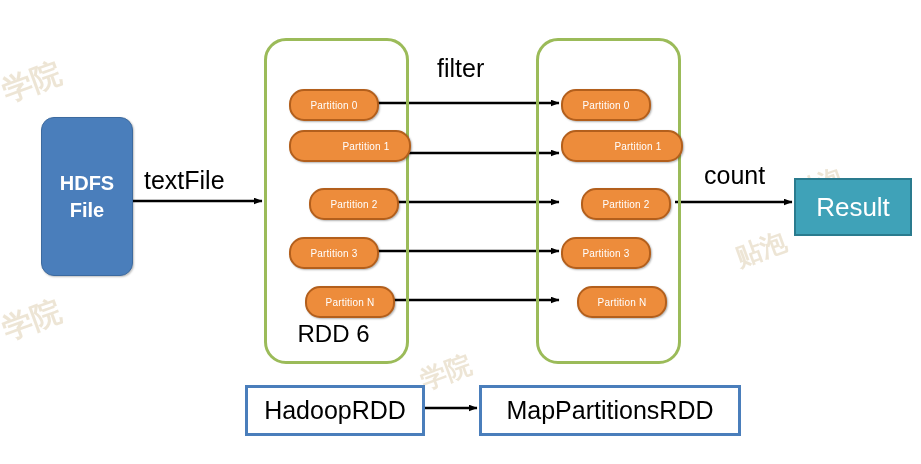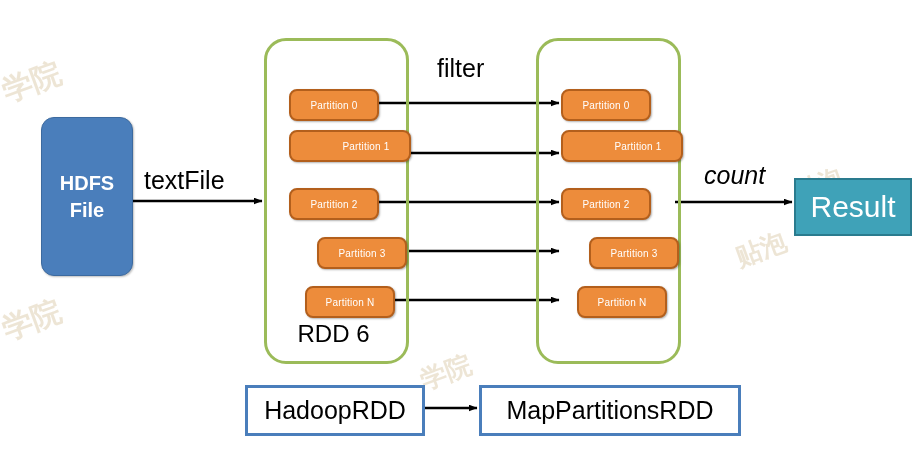--- a/index.html
+++ b/index.html
@@ -69,51 +69,51 @@
   #rdd0-caption { left: 264px; top: 320px; }
   #rdd1-caption { left: 536px; top: 320px; }
 
   
   .partition {
     position: absolute;
     width: 86px;
     height: 28px;
     background: #ed8c3b;
     border: 2px solid #b35f1c;
-    border-radius: 8px;
+    border-radius: 15px;
     box-shadow: 1px 1px 2px rgba(0,0,0,.3);
     display: flex;
     align-items: center;
     justify-content: center;
     color: #ffffff;
     font-size: 10px;
     letter-spacing: .2px;
   }
   .col-left  { left: 289px; }
   .col-right { left: 561px; }
   .row0 { top: 89px; }
   .row1 { top: 130px; padding-left: 32px; }
-  .row2 { top: 188px; }
-  .row3 { top: 237px; margin-left: 28px; }
+  .row2 { top: 188px; margin-left: 20px; }
+  .row3 { top: 237px; }
   .row4 { top: 286px; margin-left: 16px; }
 
   
   .result-box {
     position: absolute;
     left: 794px;
     top: 178px;
     width: 114px;
     height: 54px;
     background: #3fa2b8;
     border: 2px solid #2a7b8e;
     display: flex;
     align-items: center;
     justify-content: center;
     color: #ffffff;
-    font-size: 30px;
+    font-size: 26px;
   }
 
   
   .lineage-box {
     position: absolute;
     top: 385px;
     height: 45px;
     background: #ffffff;
     border: 3px solid #4a7ebb;
     display: flex;
@@ -137,21 +137,21 @@
 
   
   .edge-label {
     position: absolute;
     font-size: 25px;
     color: #000000;
     white-space: nowrap;
   }
   #label-textfile { left: 144px; top: 166px; }
   #label-filter   { left: 437px; top: 54px; }
-  #label-count    { left: 704px; top: 161px; font-style: italic; }
+  #label-count    { left: 704px; top: 161px; }
 </style>
 </head>
 <body>
 
 <div id="canvas">
 
   <div class="watermark" style="left:2px; top:62px; font-size:30px; transform:rotate(-20deg);">学院</div>
   <div class="watermark" style="left:2px; top:300px; font-size:30px; transform:rotate(-20deg);">学院</div>
   <div class="watermark" style="left:420px; top:355px; font-size:26px; transform:rotate(-20deg);">学院</div>
   <div class="watermark" style="left:735px; top:232px; font-size:26px; transform:rotate(-20deg);">贴泡</div>

